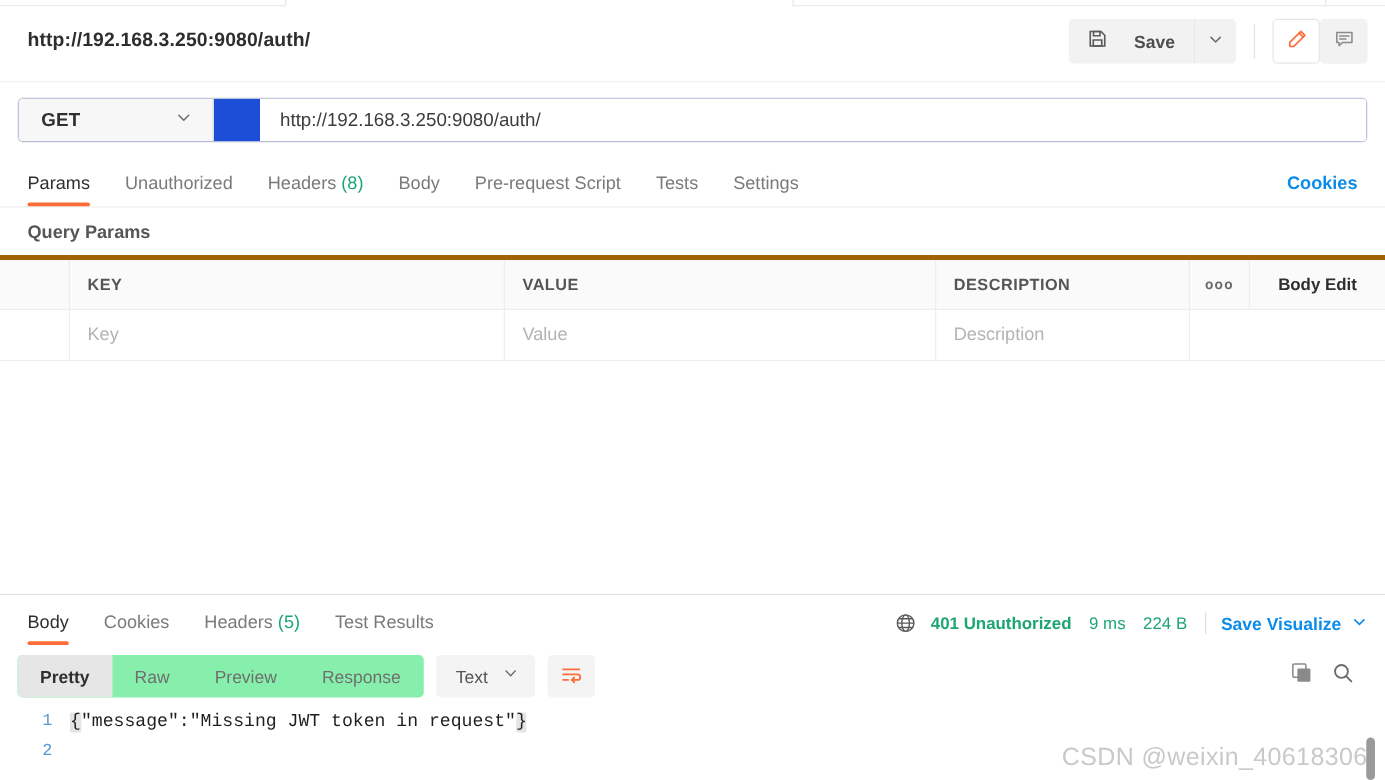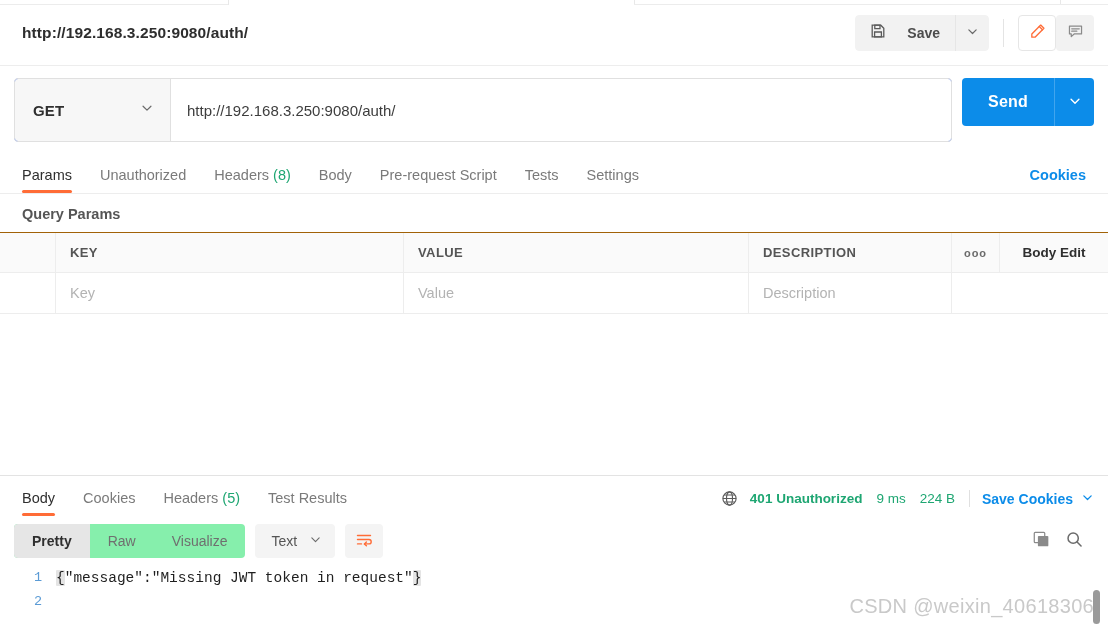--- a/index.html
+++ b/index.html
@@ -137,21 +137,22 @@
     background: #fff;
   }
   .url-field {
     flex: 1;
     display: flex;
     align-items: stretch;
     border: 1px solid #e0e0e0;
     border-radius: 4px;
     overflow: hidden;
     background: #1d4ed8;
-    height: 64px;
+    height: 36px;
+    gap: 37px;
   }
   .method-sel {
     width: 156px;
     display: flex;
     align-items: center;
     justify-content: space-between;
     padding: 0 16px 0 18px;
     background: #f7f7f7;
     border-right: 1px solid #e0e0e0;
     cursor: pointer;
@@ -244,21 +245,21 @@
   }
 
   
   .qp-title {
     padding: 12px 22px 10px 22px;
     font-size: 14.5px;
     font-weight: 700;
     color: #555555;
   }
   .ptable {
-    border-top: 1px solid #a16207;
+    border-top: 4px solid #a16207;
     border-bottom: 1px solid #ededed;
   }
   .prow {
     display: flex;
     align-items: stretch;
     height: 40px;
   }
   .prow.head { background: #fafafa; border-bottom: 1px solid #ededed; }
   .pcell {
     display: flex;
@@ -523,30 +524,20 @@
         <span class="m-lbl">GET</span>
         <span>
           <svg width="14" height="14" viewBox="0 0 16 16" fill="none" stroke="#6b6b6b" stroke-width="1.4" stroke-linecap="round" stroke-linejoin="round">
             <path d="M3.5 6l4.5 4.5L12.5 6"></path>
           </svg>
         </span>
       </div>
       <input class="url-input" type="text" value="http://192.168.3.250:9080/auth/" style="">
     </div>
 
-    <div class="send-group">
-      <button class="send-btn">Send</button>
-      <button class="send-caret">
-        <span>
-          <svg width="14" height="14" viewBox="0 0 16 16" fill="none" stroke="#ffffff" stroke-width="1.6" stroke-linecap="round" stroke-linejoin="round">
-            <path d="M3.5 6l4.5 4.5L12.5 6"></path>
-          </svg>
-        </span>
-      </button>
-    </div>
   </div>
 
   <div class="req-tabs">
     <div class="rtab active">
       <span>Params</span>
     </div>
     <div class="rtab">
       <span>Unauthorized</span>
     </div>
     <div class="rtab">
@@ -619,35 +610,36 @@
             <circle cx="9" cy="9" r="7"></circle>
             <ellipse cx="9" cy="9" rx="3.2" ry="7"></ellipse>
             <path d="M2 9h14M3.2 5.3h11.6M3.2 12.7h11.6"></path>
           </svg>
         </span>
         <span class="st-item">401 Unauthorized</span>
         <span class="st-item plain">9 ms</span>
         <span class="st-item plain">224 B</span>
         <span class="st-divider"></span>
         <span class="save-resp">
-          <span>Save Cookies</span>
+          <span>Save Visualize</span>
           <span>
             <svg width="13" height="13" viewBox="0 0 16 16" fill="none" stroke="#0c8ce9" stroke-width="1.6" stroke-linecap="round" stroke-linejoin="round">
               <path d="M3.5 6l4.5 4.5L12.5 6"></path>
             </svg>
           </span>
         </span>
       </div>
     </div>
 
     <div class="viewer-bar">
       <div class="seg">
         <button class="seg-item active">Pretty</button>
         <button class="seg-item">Raw</button>
-        <button class="seg-item">Visualize</button>
+        <button class="seg-item">Preview</button>
+        <button class="seg-item">Response</button>
       </div>
 
       <div class="text-sel">
         <span class="t-lbl">Text</span>
         <span>
           <svg width="13" height="13" viewBox="0 0 16 16" fill="none" stroke="#6b6b6b" stroke-width="1.4" stroke-linecap="round" stroke-linejoin="round">
             <path d="M3.5 6l4.5 4.5L12.5 6"></path>
           </svg>
         </span>
       </div>

